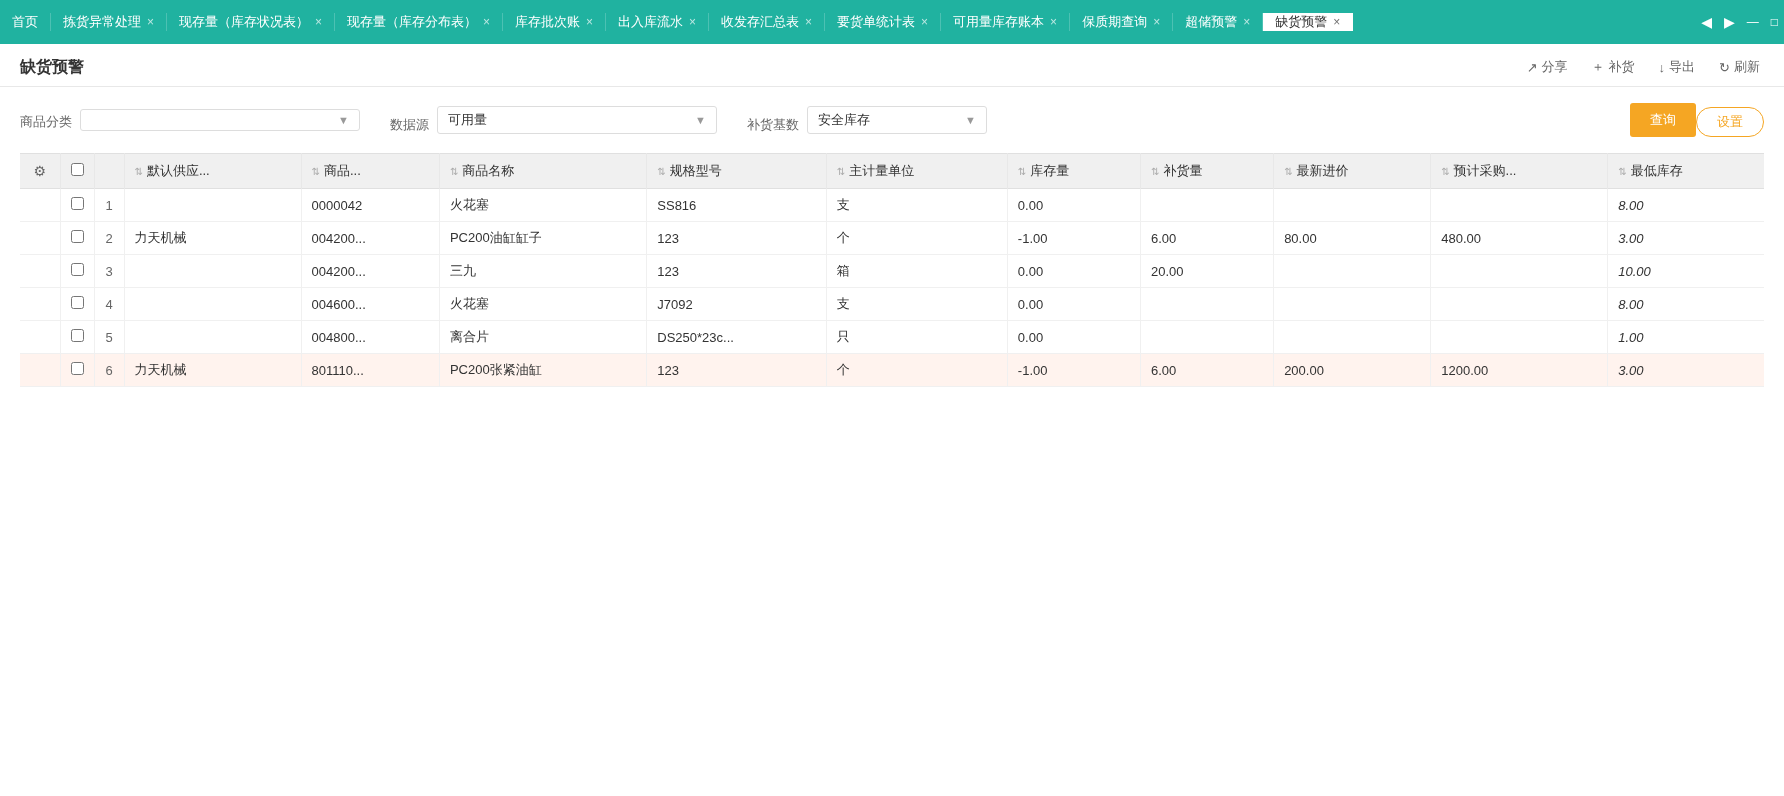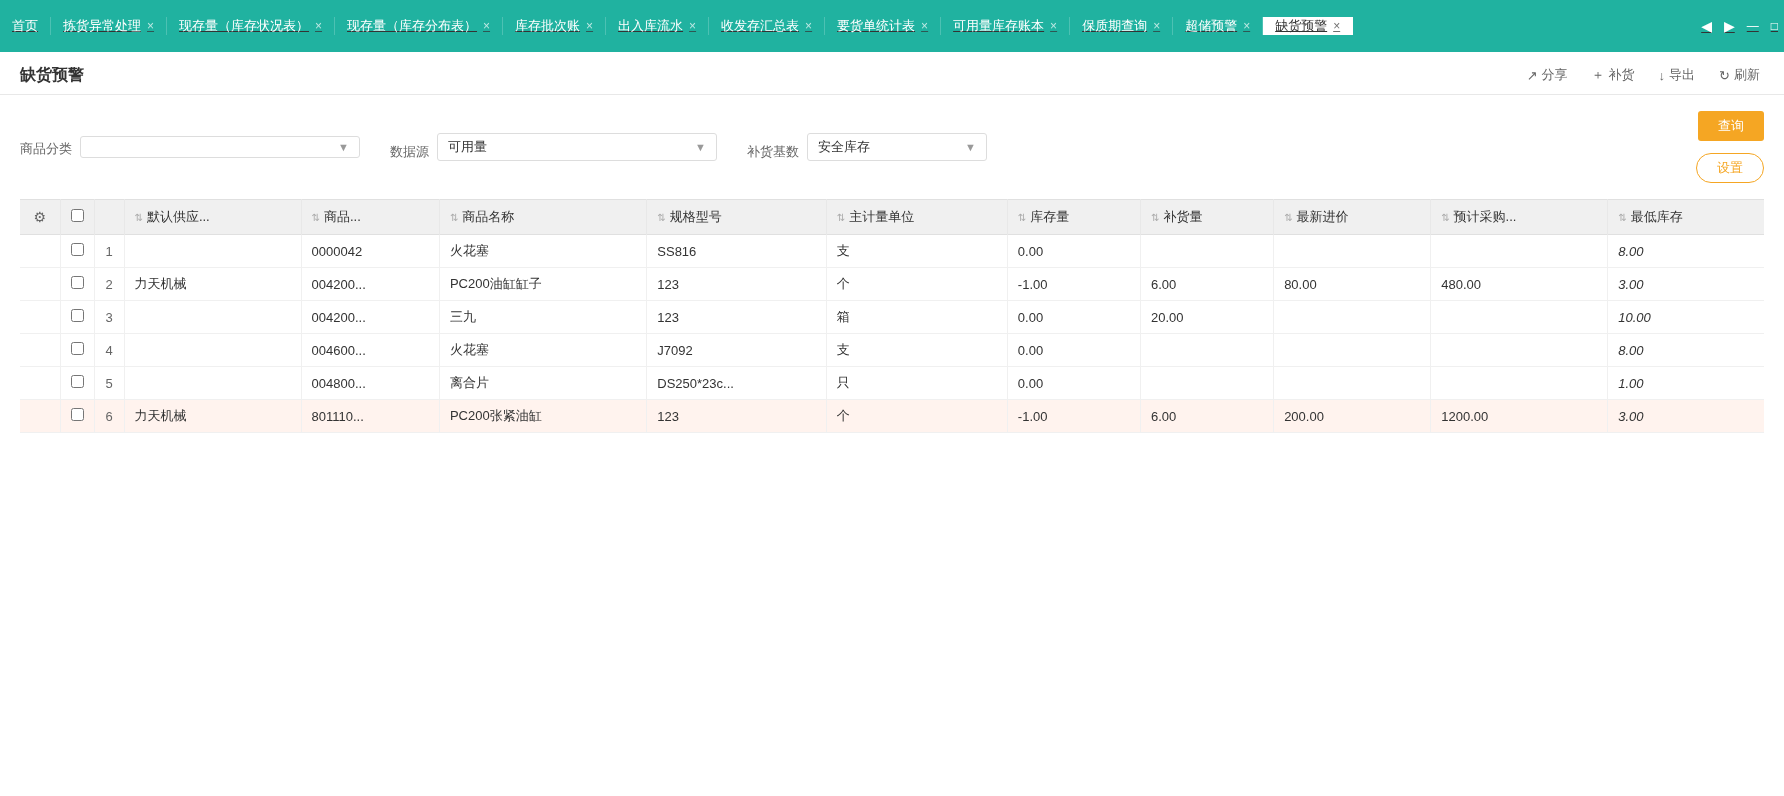--- a/index.html
+++ b/index.html
@@ -3,23 +3,22 @@
   <meta charset="utf-8">
   <style>
     * { box-sizing: border-box; margin: 0; padding: 0; }
     body { font-family: 'Microsoft YaHei', Arial, sans-serif; font-size: 13px; background: #f5f5f5; color: #333; }
 
     
     .tab-bar {
       display: flex;
       align-items: center;
       background: #20b2a0;
-      height: 52px;
+      height: 44px;
       overflow: hidden;
-      text-decoration: underline;
     }
     .tab-item {
       display: flex;
       align-items: center;
       padding: 0 12px;
       height: 100%;
       color: #fff;
       white-space: nowrap;
       cursor: pointer;
       font-size: 13px;
@@ -137,24 +136,23 @@
       border: 1px solid #f5a623;
       border-radius: 15px;
       padding: 5px 20px;
       cursor: pointer;
       font-size: 13px;
       margin-top: 4px;
     }
 
     .filter-actions {
       display: flex;
-      flex-direction: column;
-      align-items: flex-end;
+      flex-direction: row;
       margin-left: auto;
-      gap: 8px;
+      gap: 0;
     }
 
     
     .table-container {
       padding: 0 20px 20px 20px;
       margin-top: 8px;
     }
     table {
       width: 100%;
       border-collapse: collapse;

